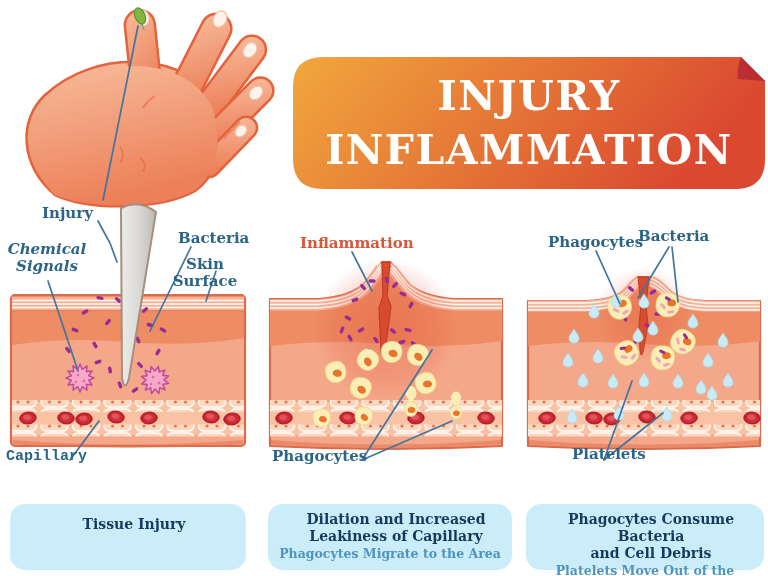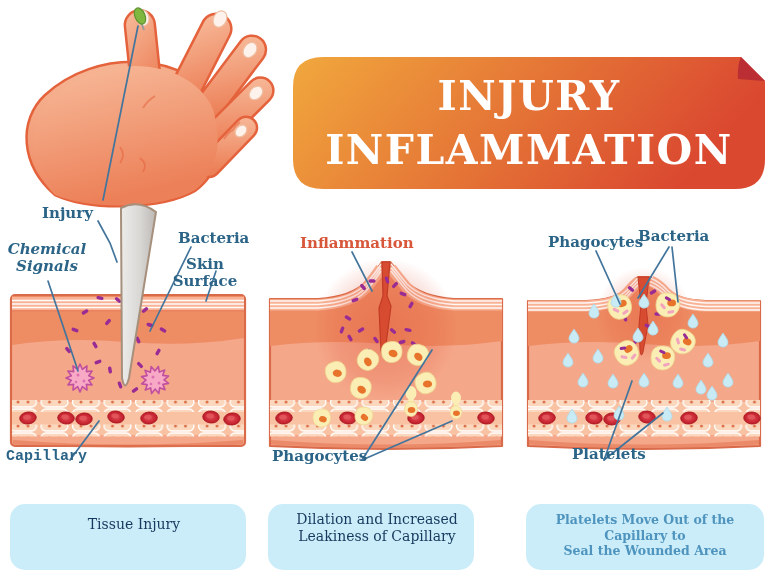--- a/index.html
+++ b/index.html
@@ -9,21 +9,21 @@
   .lbl{position:absolute;font-weight:bold;color:#2B6487;font-size:15px;line-height:1.12;
        white-space:pre-line;text-align:center;z-index:3;}
   .lbl.orange{color:#D8573A;}
   #title-box{position:absolute;left:293px;top:59px;width:472px;height:128px;z-index:3;
              display:flex;flex-direction:column;align-items:center;justify-content:center;}
   .title-line{color:#ffffff;font-weight:bold;font-size:41px;letter-spacing:1.5px;line-height:1.32;
               text-align:center;}
   .caption{position:absolute;top:504px;height:66px;background:#CBEDF9;border-radius:15px;z-index:3;
            display:flex;flex-direction:column;align-items:center;justify-content:flex-start;
            padding-top:7px;box-sizing:border-box;}
-  .cap-head{color:#16395D;font-weight:normal;font-size:14px;line-height:1.22;text-align:center;white-space:pre-line;margin-left:12px;}
+  .cap-head{color:#16395D;font-weight:bold;font-size:14px;line-height:1.22;text-align:center;white-space:pre-line;margin-left:12px;}
   .cap-sub{color:#4E94BE;font-weight:bold;font-size:12.5px;line-height:1.25;text-align:center;white-space:pre-line;margin-top:1px;}
 </style>
 </head>
 <body>
 
 <div id="stage">
 
 <svg id="art" width="768" height="576" viewBox="0 0 768 576">
   <defs>
     <linearGradient id="bannerGrad" x1="0" y1="0" x2="1" y2="0.25">
@@ -341,22 +341,25 @@
 <div class="lbl orange" style="left:300px;top:235px;">Inflammation</div>
 <div class="lbl" style="left:272px;top:448px;">Phagocytes</div>
 
 <div class="lbl" style="left:548px;top:234px;">Phagocytes</div>
 <div class="lbl" style="left:638px;top:228px;">Bacteria</div>
 <div class="lbl" style="left:536px;top:446px;margin-left:36px;">Platelets</div>
 
 <div class="caption" style="left:10px;width:236px;padding-top:12px;">
   <div class="cap-head">Tissue Injury</div>
 </div>
-<div class="caption" style="left:268px;width:206px;">
+<div class="caption" style="left:268px;width:244px;">
   <div class="cap-head">Dilation and Increased
 Leakiness of Capillary</div>
+  <div class="cap-sub">Phagocytes Migrate to the Area</div>
 </div>
 <div class="caption" style="left:526px;width:238px;">
+  <div class="cap-head">Phagocytes Consume Bacteria
+and Cell Debris</div>
   <div class="cap-sub">Platelets Move Out of the Capillary to
 Seal the Wounded Area</div>
 </div>
 
 </div>
 
 </body></html>

